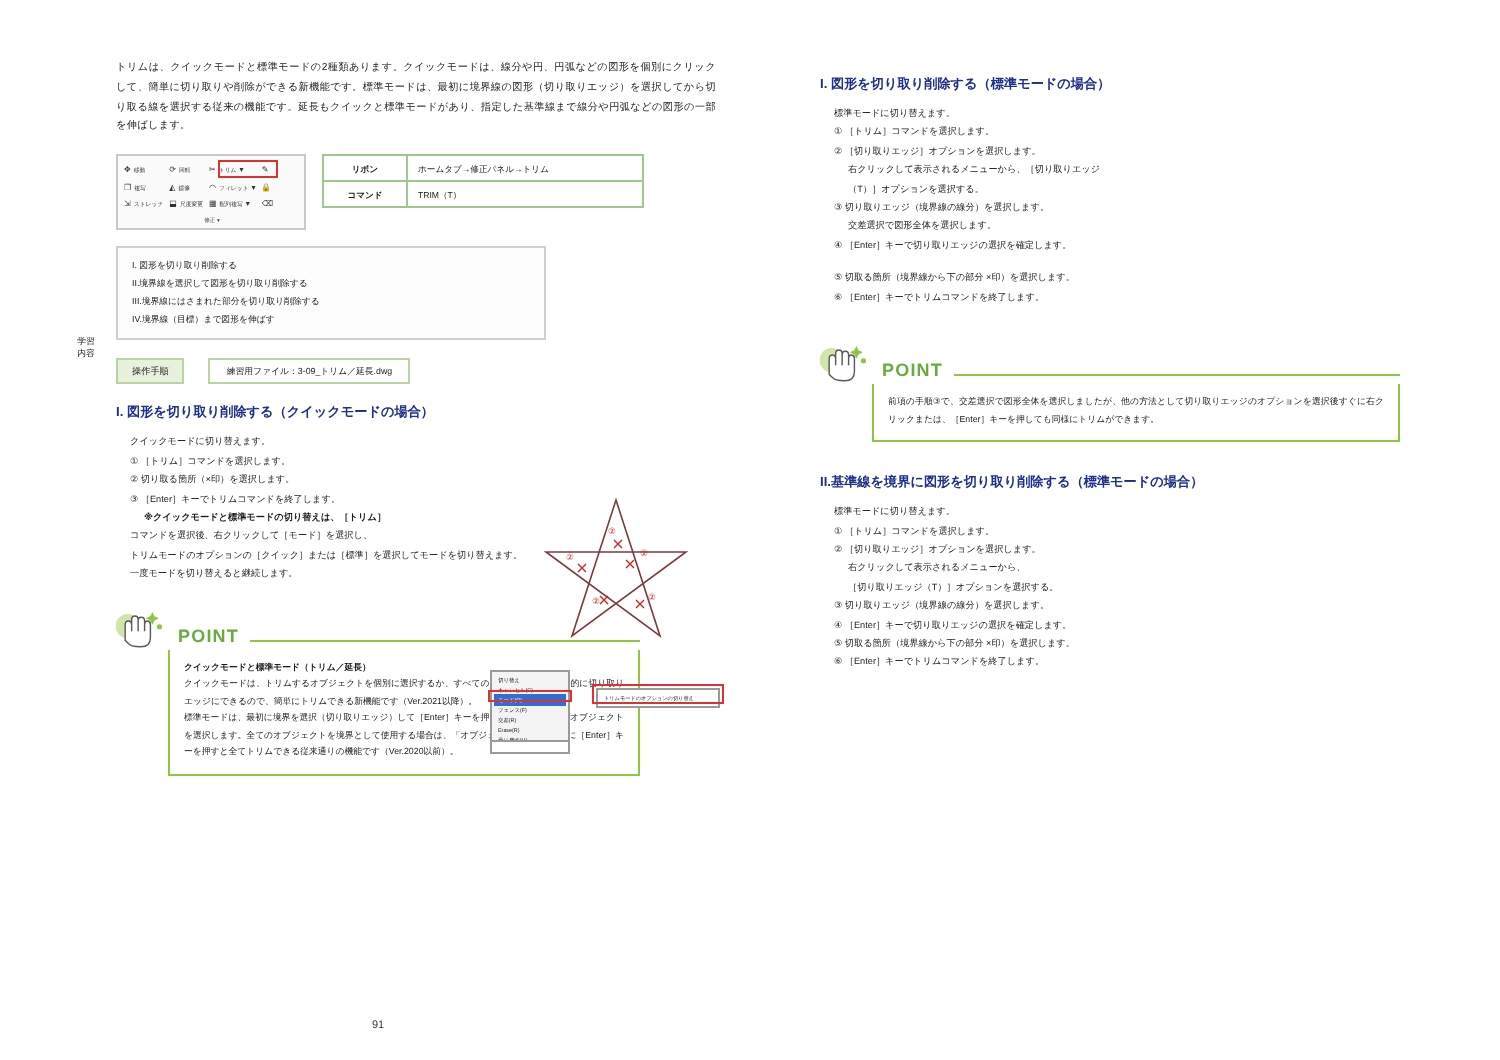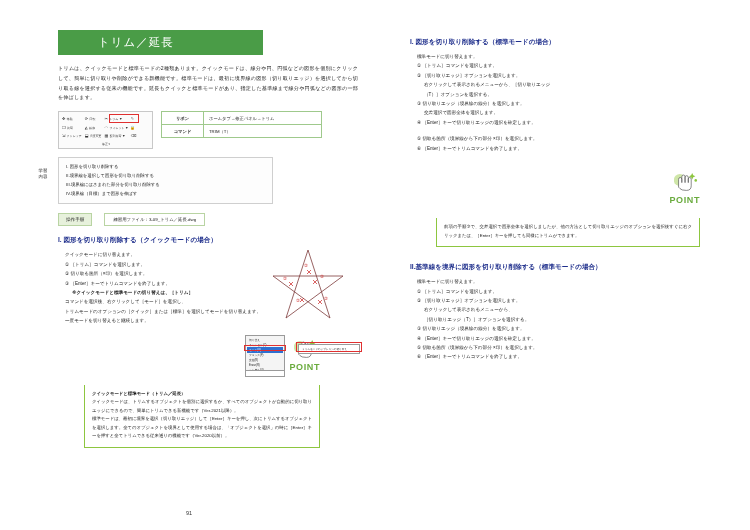--- a/index.html
+++ b/index.html
@@ -98,21 +98,21 @@
     color: #1f2f8c; font-weight: bold; font-size: 6.6px;
     margin-top: 10px; margin-bottom: 5px;
   }
   .steps { font-size: 4.6px; line-height: 2.05; color: #1a1a1a; }
   .steps .ind1 { padding-left: 7px; }
   .steps .ind2 { padding-left: 14px; }
   .steps .note { font-weight: bold; }
 
   
   .point-wrap { position: relative; margin-top: 12px; width: 262px; }
-  .point-head { display: flex; align-items: flex-end; gap: 5px; flex-direction: column; }
+  .point-head { display: flex; align-items: flex-end; gap: 5px; }
   .hand-icon { width: 26px; height: 22px; flex: none; }
   .point-word {
     color: #6aab3e; font-weight: bold; font-size: 9px; letter-spacing: 0.6px;
     position: relative; top: -3px;
   }
   .point-rule { flex: 1; border-bottom: 1.2px solid #8dc63f; margin-bottom: 5px; }
   .point-body {
     border: 1px solid #8dc63f; border-top: none;
     padding: 5px 7px 6px 7px;
     margin-left: 26px; margin-top: -1px;
@@ -142,21 +142,20 @@
   svg { display: block; }
 </style>
 </head>
 <body>
 
 <div class="page">
  <div class="spread">
 
   <div class="leaf leaf-left">
 
-    <div class="title-bar">トリム／延長</div>
 
     <div class="body-text">トリムは、クイックモードと標準モードの2種類あります。クイックモードは、線分や円、円弧などの図形を個別にクリックして、簡単に切り取りや削除ができる新機能です。標準モードは、最初に境界線の図形（切り取りエッジ）を選択してから切り取る線を選択する従来の機能です。延長もクイックと標準モードがあり、指定した基準線まで線分や円弧などの図形の一部を伸ばします。</div>
 
     <div class="ribbon-row">
       <div class="ribbon-panel">
         <div class="rgrid">
           <div class="rcol">
             <div class="rbtn">
                   <span class="gl">✥</span>
                   <span>移動</span>

